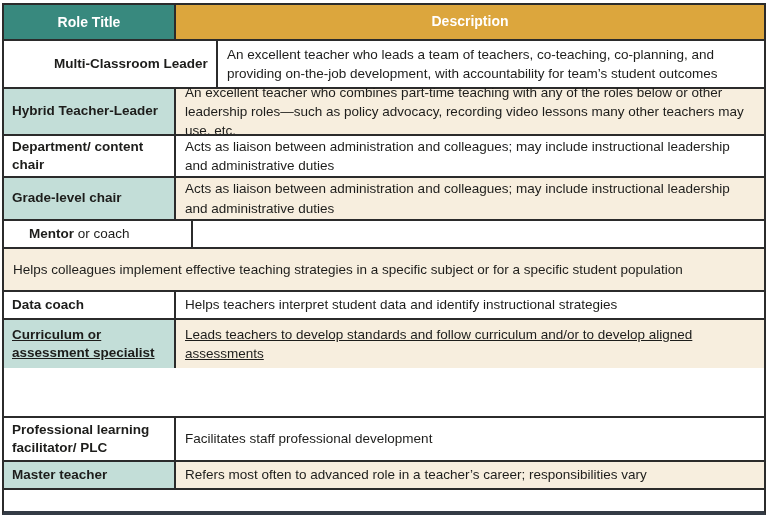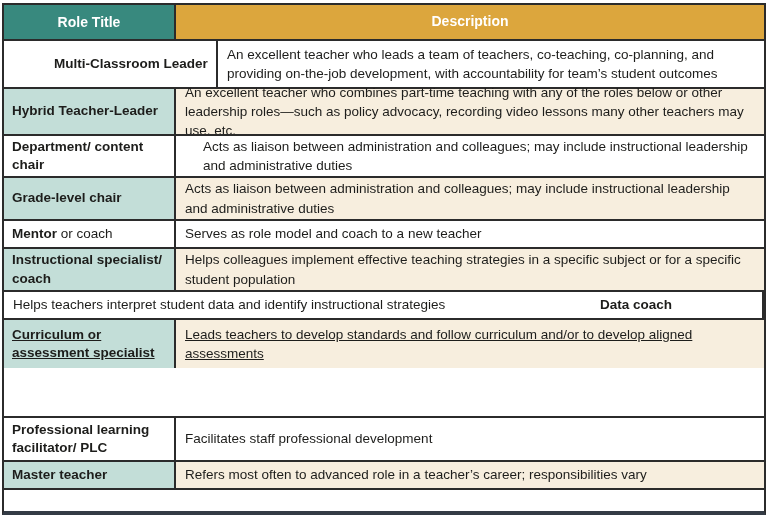--- a/index.html
+++ b/index.html
@@ -69,23 +69,23 @@
   }
   .row.header { height: 34px; flex: 0 0 34px; }
   .row.header .role-cell { background: var(--teal-header); }
   .row.header .desc-cell { background: var(--gold-header); }
   .row.shaded .role-cell { background: var(--row-teal); }
   .row.shaded .desc-cell { background: var(--row-cream); }
   .role-reg { font-weight: normal; }
   
   .row[data-idx="0"]  { min-height: 48px; padding-left: 42px; }
   .row[data-idx="1"]  { min-height: 47px; }
-  .row[data-idx="2"]  { min-height: 42px; gap: 18px; }
+  .row[data-idx="2"]  { min-height: 42px; }
   .row[data-idx="3"]  { min-height: 43px; }
-  .row[data-idx="4"]  { min-height: 28px; }
+  .row[data-idx="4"]  { min-height: 28px; padding-left: 17px; }
   .row[data-idx="5"]  { min-height: 43px; }
   .row[data-idx="6"]  { min-height: 28px; }
   .row[data-idx="7"]  { min-height: 50px; text-decoration: underline; }
   .row[data-idx="8"]  { min-height: 44px; margin-top: 48px; }
   .row[data-idx="9"]  { min-height: 28px; }
   .row[data-idx="10"] { min-height: 44px; }
 </style>
 </head>
 <body>
 
@@ -139,44 +139,36 @@
       <span>Acts as liaison between administration and colleagues; may include instructional leadership and administrative duties</span>
     </div>
   </div>
 
   <div class="row" data-idx="4">
     <div class="cell role-cell">
       <div>
         <span class="role-bold">Mentor</span><span class="role-reg"> or coach</span>
       </div>
     </div>
-    <div class="cell desc-cell">
-      <span>Serves as role model and coach to a new teacher</span>
-    </div>
   </div>
 
   <div class="row shaded" data-idx="5">
-    <div class="cell role-cell">
-      <div>
-        <span class="role-bold">Instructional specialist/ coach</span><span class="role-reg"></span>
-      </div>
-    </div>
     <div class="cell desc-cell">
       <span>Helps colleagues implement effective teaching strategies in a specific subject or for a specific student population</span>
     </div>
   </div>
 
   <div class="row" data-idx="6">
+    <div class="cell role-cell">
+      <div>
+        <span class="role-bold">Data coach</span><span class="role-reg"></span>
+      </div>
+    </div>
     <div class="cell desc-cell">
       <span>Helps teachers interpret student data and identify instructional strategies</span>
-    </div>
-    <div class="cell role-cell">
-      <div>
-        <span class="role-bold">Data coach</span><span class="role-reg"></span>
-      </div>
     </div>
   </div>
 
   <div class="row shaded" data-idx="7">
     <div class="cell role-cell">
       <div>
         <span class="role-bold">Curriculum or assessment specialist</span><span class="role-reg"></span>
       </div>
     </div>
     <div class="cell desc-cell">

